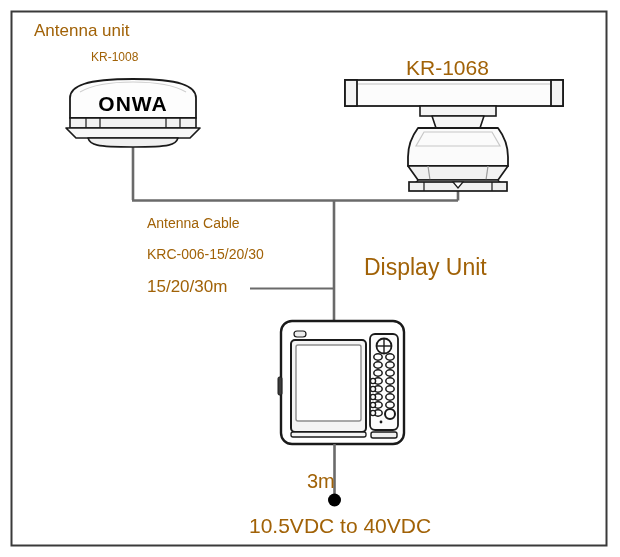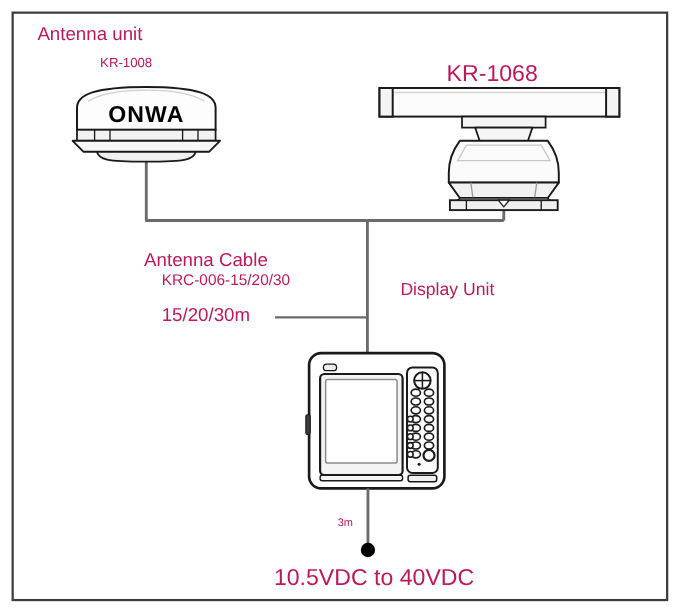--- a/index.html
+++ b/index.html
@@ -20,32 +20,32 @@
   }
   #diagram-svg {
     position: absolute;
     left: 0;
     top: 0;
     width: 620px;
     height: 557px;
   }
   .lbl {
     position: absolute;
-    color: #be185d;
+    color: #a16207;
     white-space: nowrap;
     line-height: 1;
   }
   .lbl-antenna-unit { left: 34px;  top: 22px;  font-size: 17px; }
   .lbl-kr1008       { left: 91px;  top: 51px;  font-size: 12px; }
   .lbl-kr1068       { left: 406px; top: 57px;  font-size: 21px; }
-  .lbl-cable-1      { left: 131px; top: 216px; font-size: 17px; margin-top: 12px; }
+  .lbl-cable-1      { left: 147px; top: 216px; font-size: 14px; }
   .lbl-cable-2      { left: 147px; top: 247px; font-size: 14px; }
   .lbl-cable-3      { left: 147px; top: 278px; font-size: 17px; }
-  .lbl-display-unit { left: 364px; top: 256px; font-size: 16px; }
-  .lbl-3m           { left: 307px; top: 471px; font-size: 10px; }
+  .lbl-display-unit { left: 364px; top: 256px; font-size: 23px; }
+  .lbl-3m           { left: 307px; top: 471px; font-size: 20px; }
   .lbl-voltage      { left: 249px; top: 515px; font-size: 21px; }
 </style>
 </head>
 <body>
 
 <div id="canvas">
 
   <svg id="diagram-svg" viewBox="0 0 620 557">
 
     <rect x="11.5" y="11.5" width="595" height="534" fill="none" stroke="#3a3a3a" stroke-width="2"></rect>

